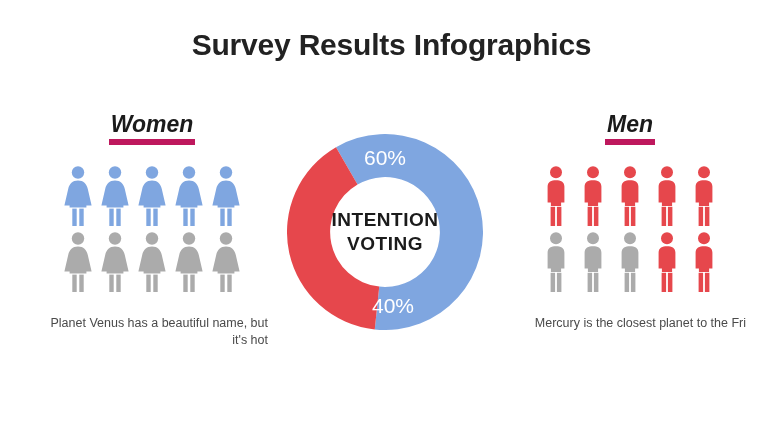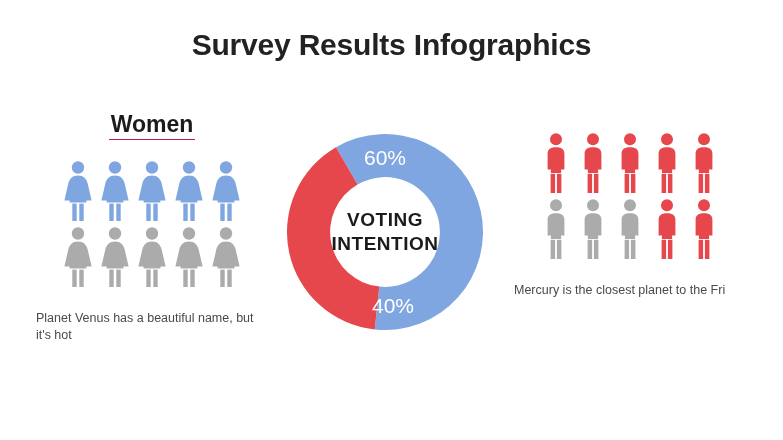--- a/index.html
+++ b/index.html
@@ -50,22 +50,23 @@
   .panel-heading {
     text-align: center;
     font-size: 23px;
     font-weight: bold;
     color: #1b1b1b;
     letter-spacing: 0px;
     line-height: 1.1;
   }
   .panel-heading span {
     display: inline-block;
-    border-bottom: 1px solid #be185d;
+    border-bottom: 6px solid #be185d;
     padding: 0 2px 2px 2px;
+    font-style: italic;
   }
 
   .people-grid {
     margin-top: 20px;
     display: flex;
     flex-direction: column;
     align-items: center;
     gap: 4px;
   }
   .people-row {
@@ -76,21 +77,21 @@
   }
 
   .person {
     width: 30px;
     height: 62px;
     display: block;
   }
 
   .caption {
     margin-top: 22px;
-    text-align: left;
+    text-align: right;
     font-size: 12.5px;
     line-height: 1.35;
     color: #4a4a4a;
     padding: 0 14px;
   }
 
   
   .donut-wrap {
     position: absolute;
     left: 287px;
@@ -211,28 +212,31 @@
   </div>
 
   <div class="donut-wrap">
     <svg class="donut-svg" viewBox="0 0 196 196">
       <g id="donut-slices">
           <path d="M 49.00000000000002 13.129510429125006 A 98 98 0 1 1 87.75621059976996 195.4631457460908 L 92.26347793587118 152.57936161781083 A 54.88 54.88 0 1 0 70.56 50.47252584031 Z" fill="#7fa6e0"></path>
           <path d="M 87.75621059976996 195.4631457460908 A 98 98 0 0 1 49.000000000000036 13.129510429124991 L 70.56000000000002 50.47252584031 A 54.88 54.88 0 0 0 92.26347793587118 152.57936161781083 Z" fill="#e6474c"></path>
         </g>
     </svg>
     <div class="donut-center">
+      <div class="donut-center-line">INTENTION</div>
       <div class="donut-center-line">VOTING</div>
-      <div class="donut-center-line">INTENTION</div>
     </div>
     <div class="pct-label pct-top">60%</div>
     <div class="pct-label pct-bottom">40%</div>
   </div>
 
   <div class="panel panel-right">
+    <div class="panel-heading">
+      <span>Men</span>
+    </div>
     <div class="people-grid">
         <div class="people-row">
           <svg viewBox="0 0 30 62" class="person">
             <circle cx="15" cy="7.2" r="6.0" fill="#e6474c"></circle>
             <path d="M15 15.2 C 10.4 15.2 6.6 16.7 6.6 21.6 L 6.6 37.6 L 9.9 37.6 L 9.9 41 L 20.1 41 L 20.1 37.6 L 23.4 37.6 L 23.4 21.6 C 23.4 16.7 19.6 15.2 15 15.2 Z" fill="#e6474c"></path>
             <path d="M9.6 41.8 L14.1 41.8 L14.1 61 L9.6 61 Z" fill="#e6474c"></path>
             <path d="M15.9 41.8 L20.4 41.8 L20.4 61 L15.9 61 Z" fill="#e6474c"></path>
           </svg>
           <svg viewBox="0 0 30 62" class="person">
             <circle cx="15" cy="7.2" r="6.0" fill="#e6474c"></circle>

